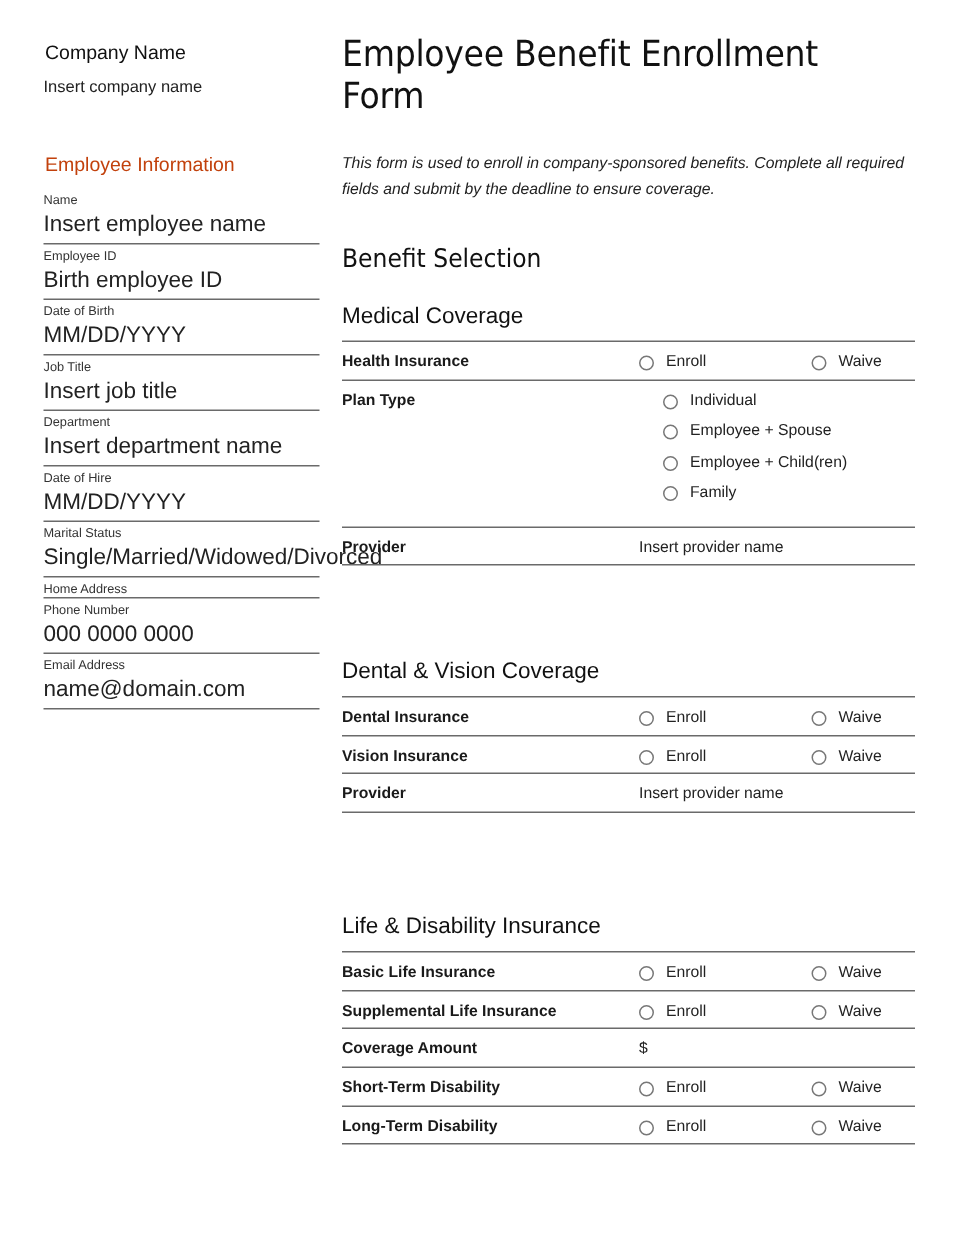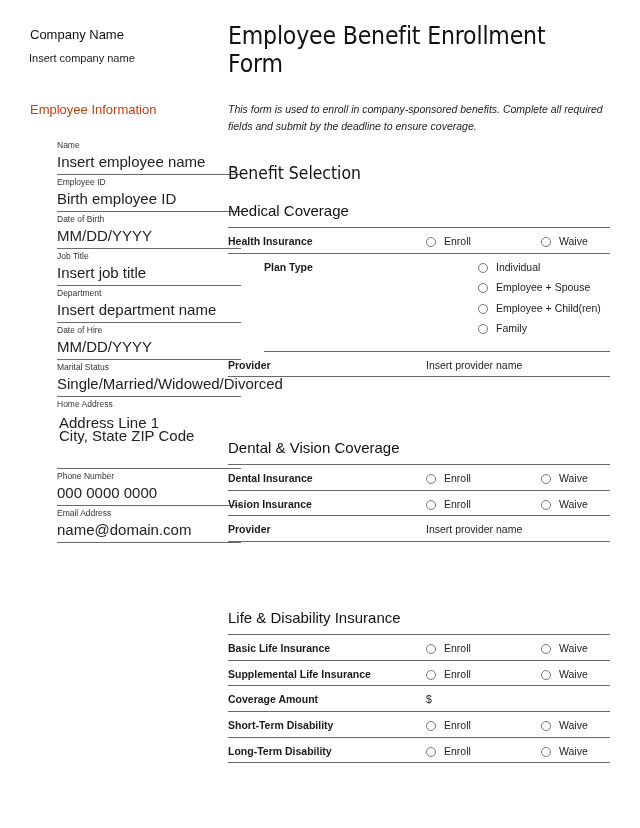--- a/index.html
+++ b/index.html
@@ -4,40 +4,40 @@
   <style>
     * { box-sizing: border-box; margin: 0; padding: 0; }
     html, body { width: 640px; height: 828px; background: #ffffff; overflow: hidden; }
     body { position: relative; font-family: "Liberation Sans", sans-serif; color: #111111; }
 
     .company-label { position: absolute; left: 30px; top: 27px; font-size: 13px; font-weight: 500; color: #111; }
     .company-value { position: absolute; left: 29px; top: 52px; font-size: 11px; color: #222; }
     .form-title { position: absolute; left: 228px; top: 22px; font-size: 24px; font-weight: 500; letter-spacing: -0.2px; color: #111; font-family: "DejaVu Sans", sans-serif; transform: scaleX(0.92); transform-origin: left top; }
 
     .side-heading { position: absolute; left: 30px; top: 102px; font-size: 13px; font-weight: 400; color: #c2410c; }
-    .side-fields { position: absolute; left: 29px; top: 138px; width: 184px; margin-left: 28px; }
+    .side-fields { position: absolute; left: 29px; top: 126px; width: 184px; }
     .side-field { border-bottom: 1px solid #6a6a6a; }
     .side-field .flabel { font-size: 8.5px; color: #333; padding-top: 2px; line-height: 11px; }
     .side-field .fvalue { font-size: 15px; color: #222; line-height: 14px; padding-top: 4px; padding-bottom: 5px; }
     .side-field.address .fvalue { padding-left: 2px; padding-top: 6px; padding-bottom: 0; line-height: 13px; height: 58px; white-space: pre-line; }
 
     .intro { position: absolute; left: 228px; top: 101px; width: 390px; font-size: 10.5px; font-style: italic; line-height: 17px; color: #222; }
     .section-title { position: absolute; left: 228px; top: 163px; font-size: 17px; font-weight: 500; color: #111; font-family: "DejaVu Sans", sans-serif; transform: scaleX(0.92); transform-origin: left top; }
 
     .group-title { position: absolute; left: 228px; font-size: 15px; color: #111; }
     .table { position: absolute; left: 228px; width: 382px; border-top: 1px solid #6a6a6a; }
     .row { position: relative; border-bottom: 1px solid #6a6a6a; height: 25.7px; font-size: 10.5px; }
     .row .rlabel { position: absolute; left: 0; top: 7px; font-weight: 700; color: #1a1a1a; }
     .opt { position: absolute; top: 7px; display: flex; align-items: flex-end; color: #222; }
     .opt .radio { width: 10px; height: 10px; border: 1px solid #777; border-radius: 50%; margin-right: 8px; flex-shrink: 0; background: #fff; }
     .opt.enroll { left: 198px; }
     .opt.waive { left: 297px; padding-left: 16px; }
     .row .rvalue { position: absolute; left: 198px; top: 7px; color: #222; }
 
-    .row.plan { height: 98px; margin-left: 36px; }
+    .row.plan { height: 98px; }
     .plan-opts { position: absolute; left: 198px; top: 7px; }
     .plan-opts .opt { position: relative; top: 0; left: 16px; margin-bottom: 8.5px; }
   </style>
 </head>
 <body>
 
 <div class="company-label">Company Name</div>
 <div class="company-value">Insert company name</div>
 <h1 class="form-title">Employee Benefit Enrollment Form</h1>
 
@@ -66,22 +66,20 @@
   <div class="side-field">
     <div class="flabel">Date of Hire</div>
     <div class="fvalue">MM/DD/YYYY</div>
   </div>
   <div class="side-field">
     <div class="flabel">Marital Status</div>
     <div class="fvalue">Single/Married/Widowed/Divorced</div>
   </div>
   <div class="side-field address">
     <div class="flabel">Home Address</div>
-    <div class="fvalue">Address Line 1
-City, State ZIP Code</div>
   </div>
   <div class="side-field">
     <div class="flabel">Phone Number</div>
     <div class="fvalue">000 0000 0000</div>
   </div>
   <div class="side-field">
     <div class="flabel">Email Address</div>
     <div class="fvalue">name@domain.com</div>
   </div>
 </div>

